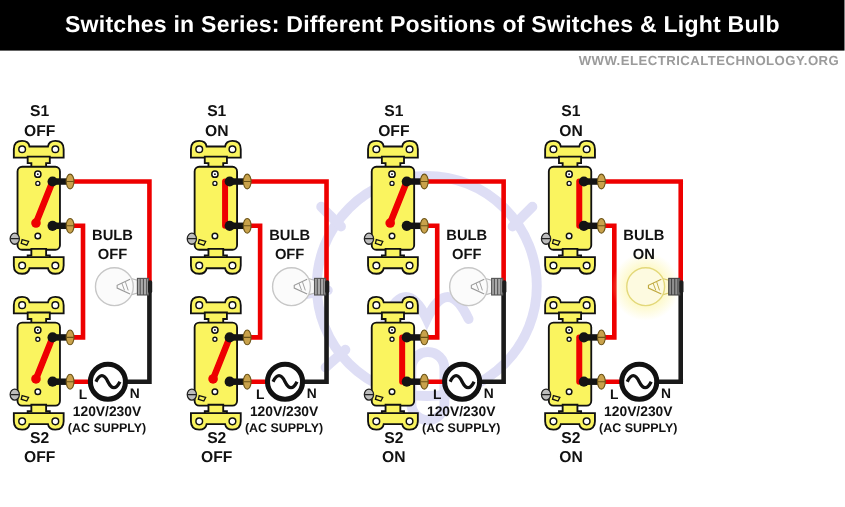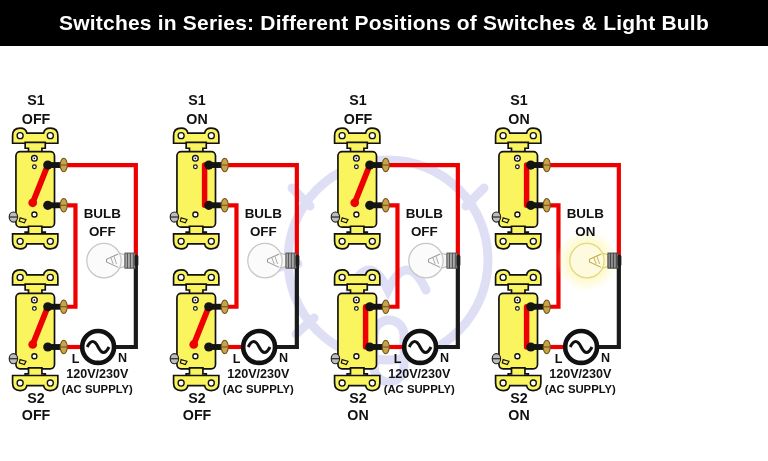--- a/index.html
+++ b/index.html
@@ -115,20 +115,21 @@
       <path d="M30,50 L48,68"></path>
       <path d="M222,50 L204,68"></path>
       <path d="M12,130 L36,126"></path>
       <path d="M34,196 L52,180"></path>
     </g>
   </svg>
 
   <div class="titlebar">
     <span>Switches in Series: Different Positions of Switches &amp; Light Bulb</span>
   </div>
+  <div class="site-watermark">WWW.ELECTRICALTECHNOLOGY.ORG</div>
 
   <div class="panels">
     <svg class="panel" width="192" height="415" viewBox="0 0 192 415">
 
       <path class="wire wire-red" d="M78,102 H162 V216"></path>
       <path class="wire wire-black" d="M162,214 V319 H136"></path>
       <path class="wire wire-red" d="M78,150 H90 V271 H78"></path>
       <path class="wire wire-red" d="M78,319 H98"></path>
 
       <use href="#ac-source" x="117" y="319"></use>

